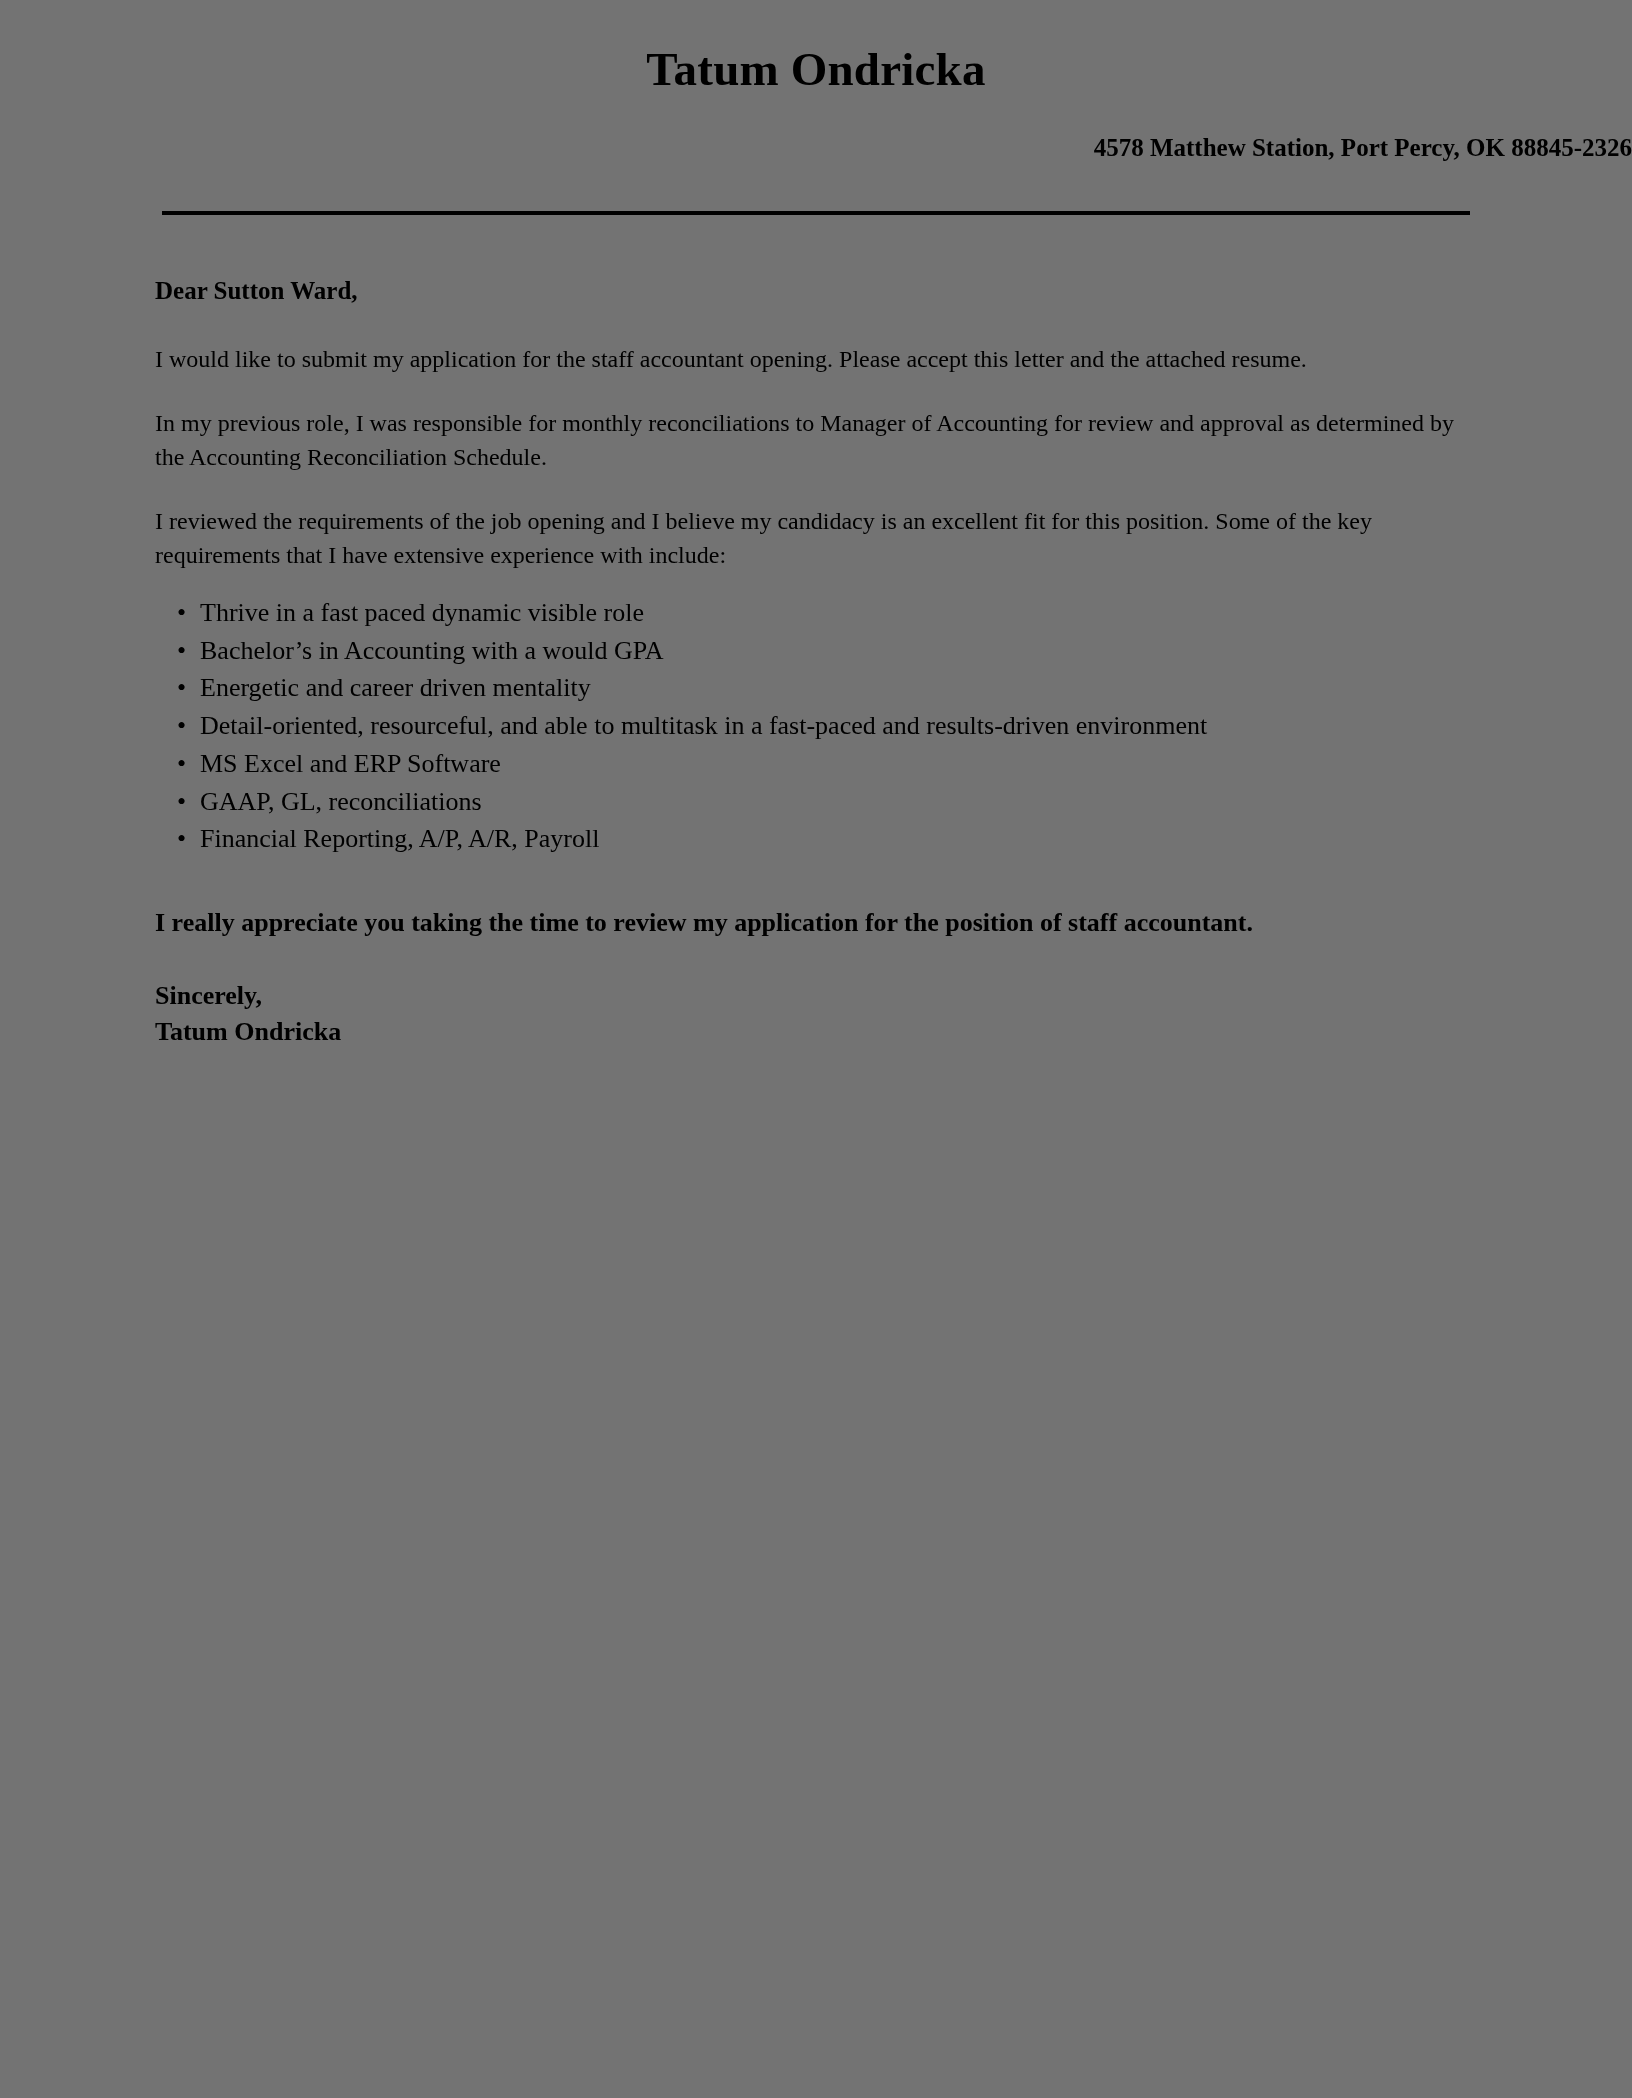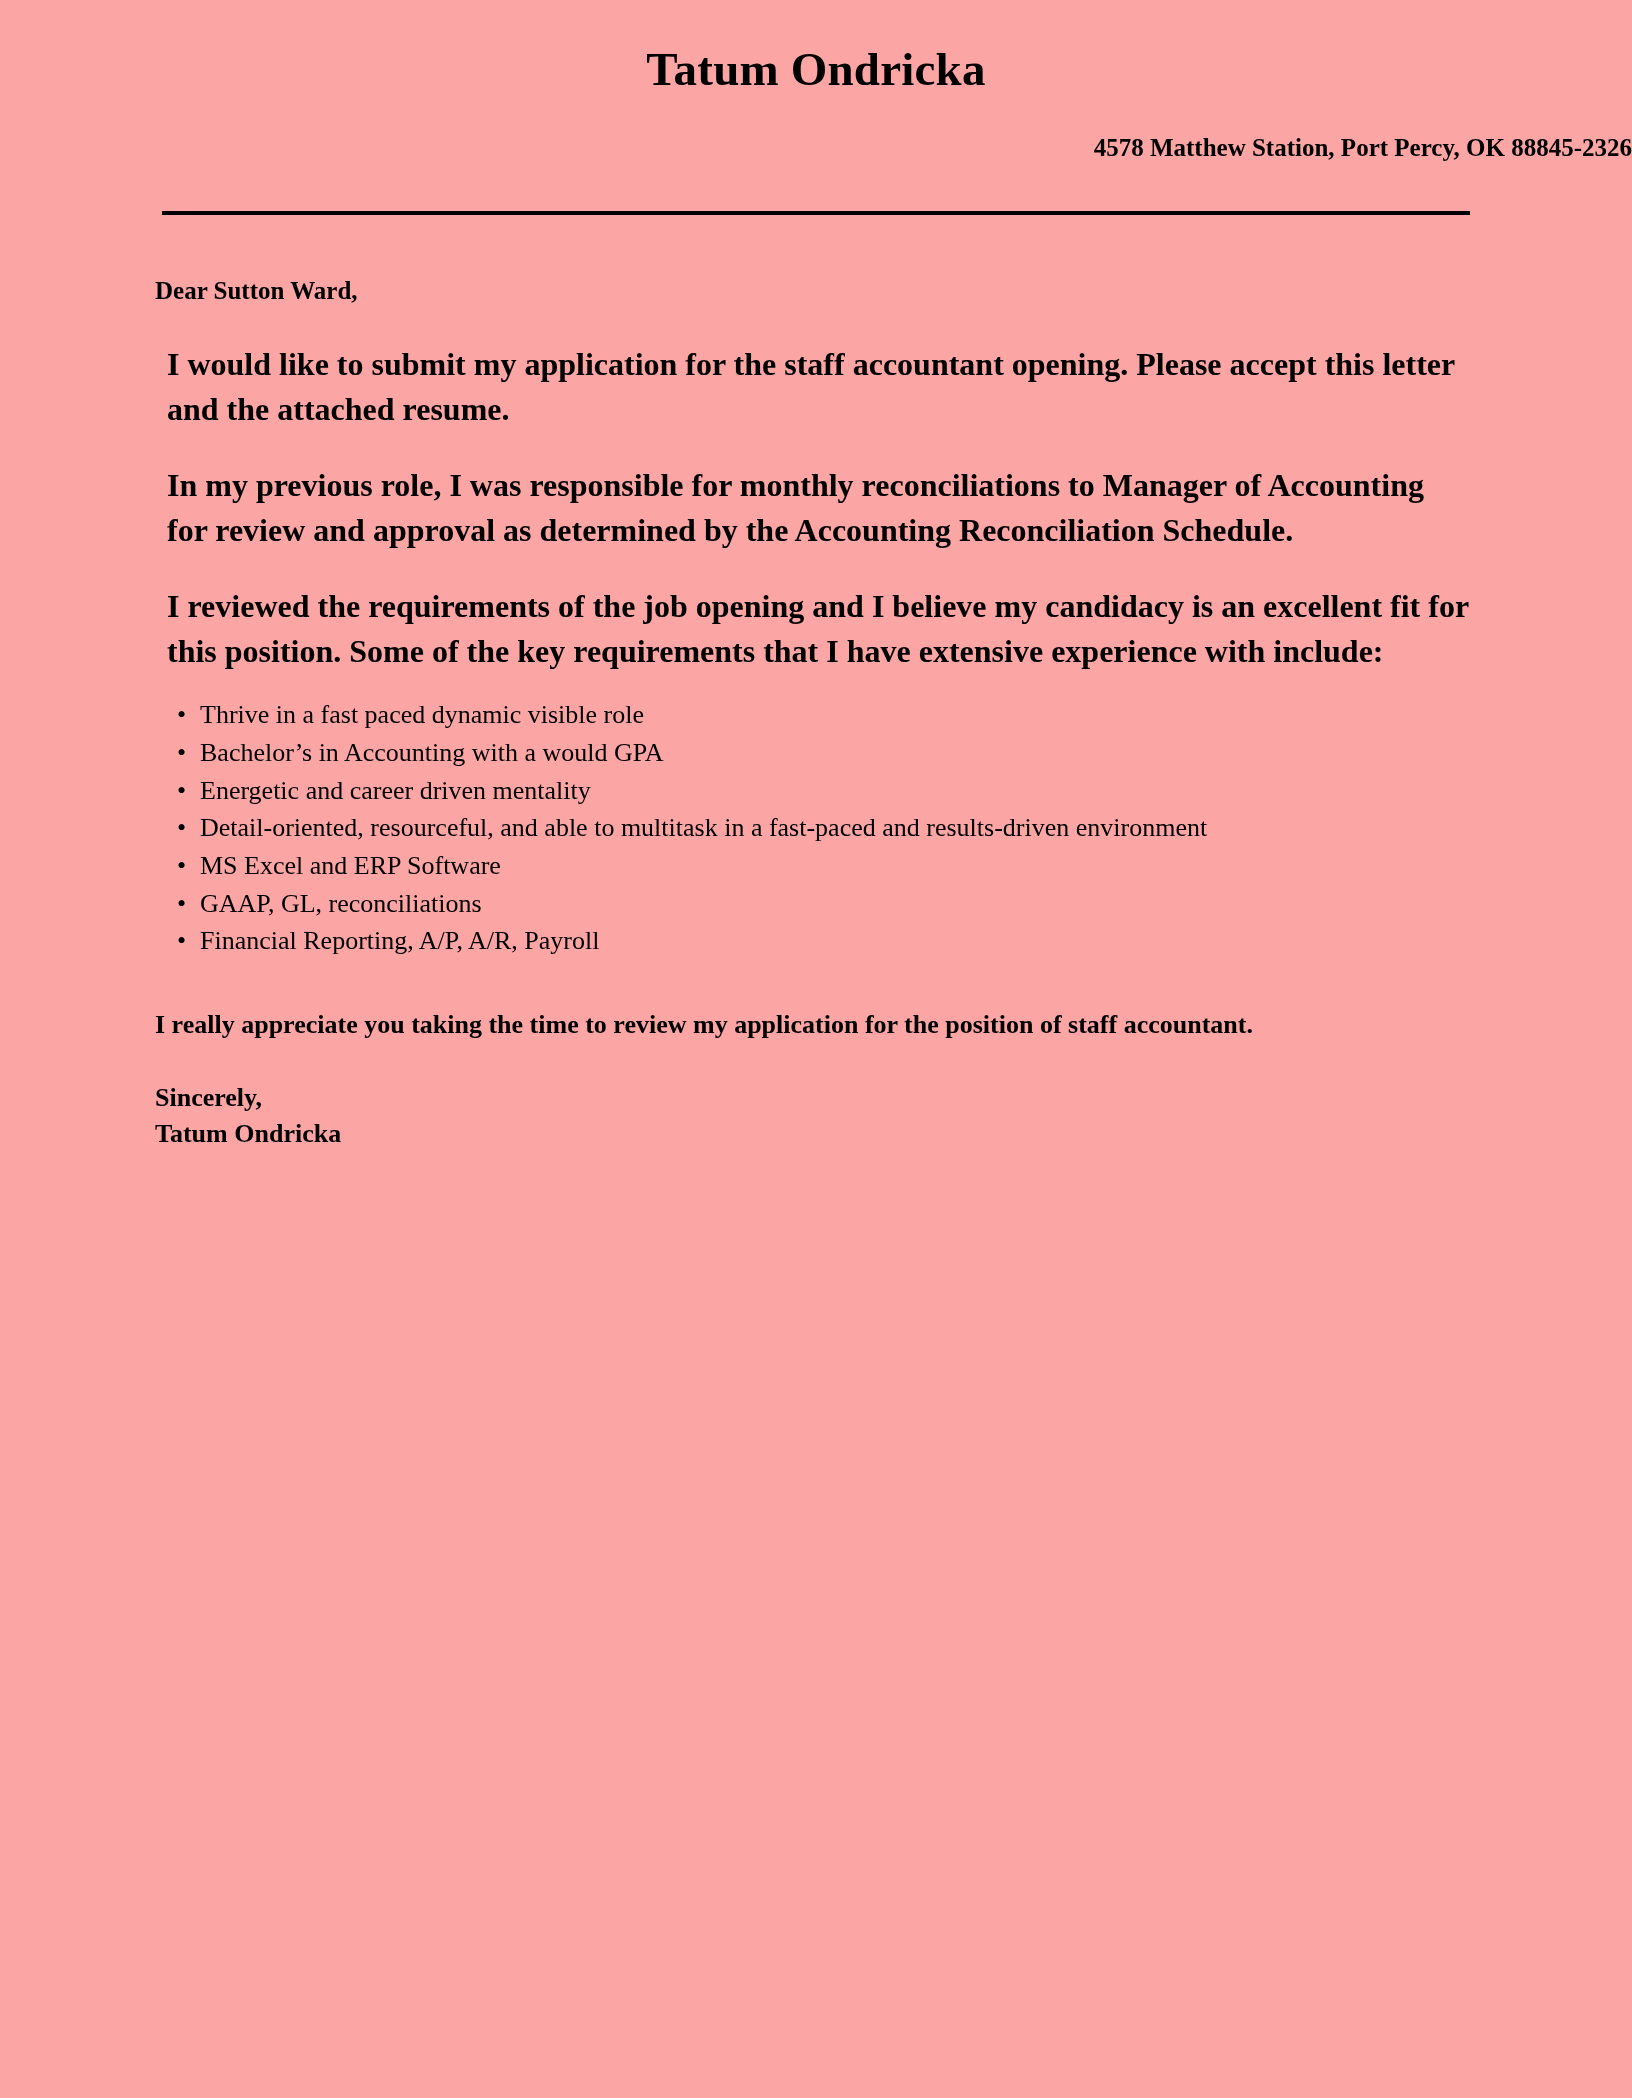--- a/index.html
+++ b/index.html
@@ -9,21 +9,21 @@
     background: #ffffff;
   }
   body {
     font-family: "Liberation Serif", "DejaVu Serif", serif;
     color: #000000;
   }
   .page {
     position: relative;
     width: 1632px;
     height: 2098px;
-    background: #fca5a5;
+    background: #737373;
     margin: 0 auto;
     overflow: hidden;
     box-sizing: border-box;
   }
 
   
   .letterhead {
     position: absolute;
     left: 0;
     top: 0;
@@ -63,24 +63,24 @@
     top: 274px;
     width: 1316px;
   }
   .salutation {
     font-size: 25px;
     font-weight: bold;
     line-height: 1.35;
     margin: 0 0 34px 0;
   }
   .para {
-    font-size: 32px;
-    font-weight: bold;
+    font-size: 24px;
+    font-weight: normal;
     line-height: 1.42;
-    margin: 0 0 30px 12px;
+    margin: 0 0 30px 0;
     text-align: left;
   }
   .para.tight {
     margin-bottom: 26px;
   }
   .bullet-list {
     list-style: none;
     margin: 0 0 0 0;
     padding: 0;
   }

